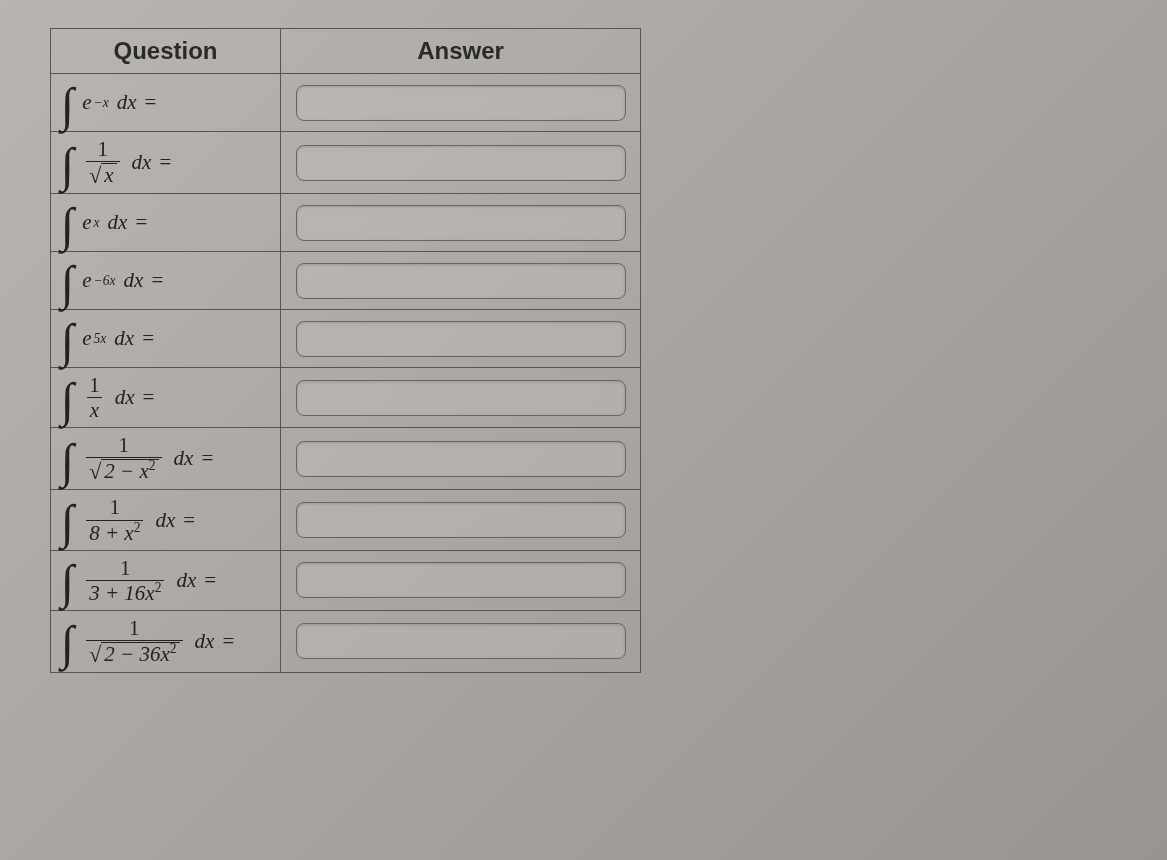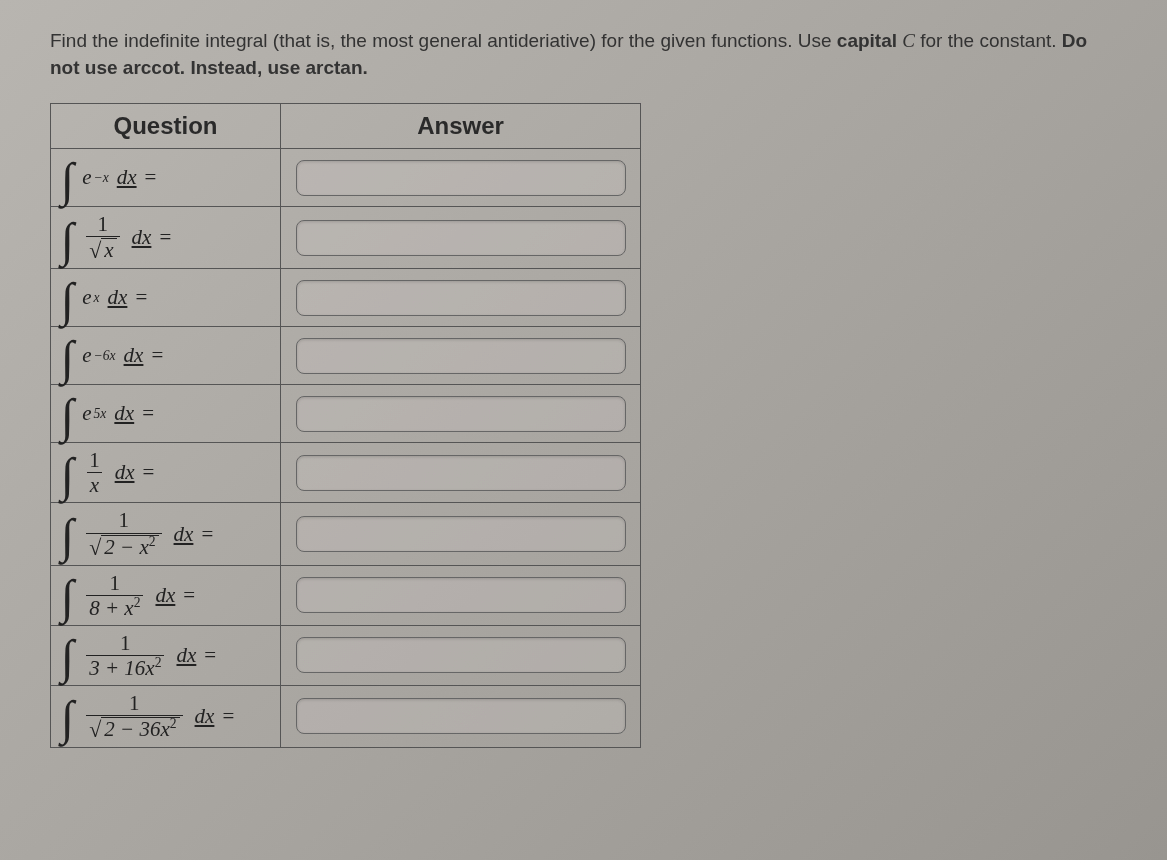--- a/index.html
+++ b/index.html
@@ -70,30 +70,27 @@
   .intexpr { display: flex; align-items: center; gap: 2px; white-space: nowrap; }
   .intsign { font-size: 48px; line-height: 0.75; margin-right: 6px; transform: translateY(2px); font-family: Georgia, serif; }
   .frac { display: inline-flex; flex-direction: column; align-items: center; vertical-align: middle; margin: 0 4px; line-height: 1.05; }
   .frac .num { padding: 0 3px 1px 3px; }
   .frac .den { border-top: 1.3px solid #222; padding: 1px 3px 0 3px; }
   .sqrt { display: inline-flex; align-items: flex-end; }
   .sqrt .surd { font-size: 22px; line-height: 1; }
   .sqrt .rad { border-top: 1.3px solid #222; padding: 0 3px; line-height: 1.1; display: inline-block; }
   sup { font-size: 0.65em; vertical-align: super; line-height: 0; }
   .it { font-style: italic; }
-  .dx { margin-left: 6px; text-decoration: underline; }
+  .dx { margin-left: 6px; }
   .eq { margin-left: 6px; }
 </style>
 </head>
 <body>
 
 <div class="page">
-  <div class="instructions">
-    <span>Find the indefinite integral (that is, the most general antideriative) for the given functions. Use </span><span class="bold">capital </span><span class="italic">C</span><span> for the constant. </span><span class="bold">Do not use arccot. Instead, use arctan.</span>
-  </div>
 
   <table class="qa">
     <thead>
       <tr>
         <th>Question</th>
         <th>Answer</th>
       </tr>
     </thead>
     <tbody>
 

